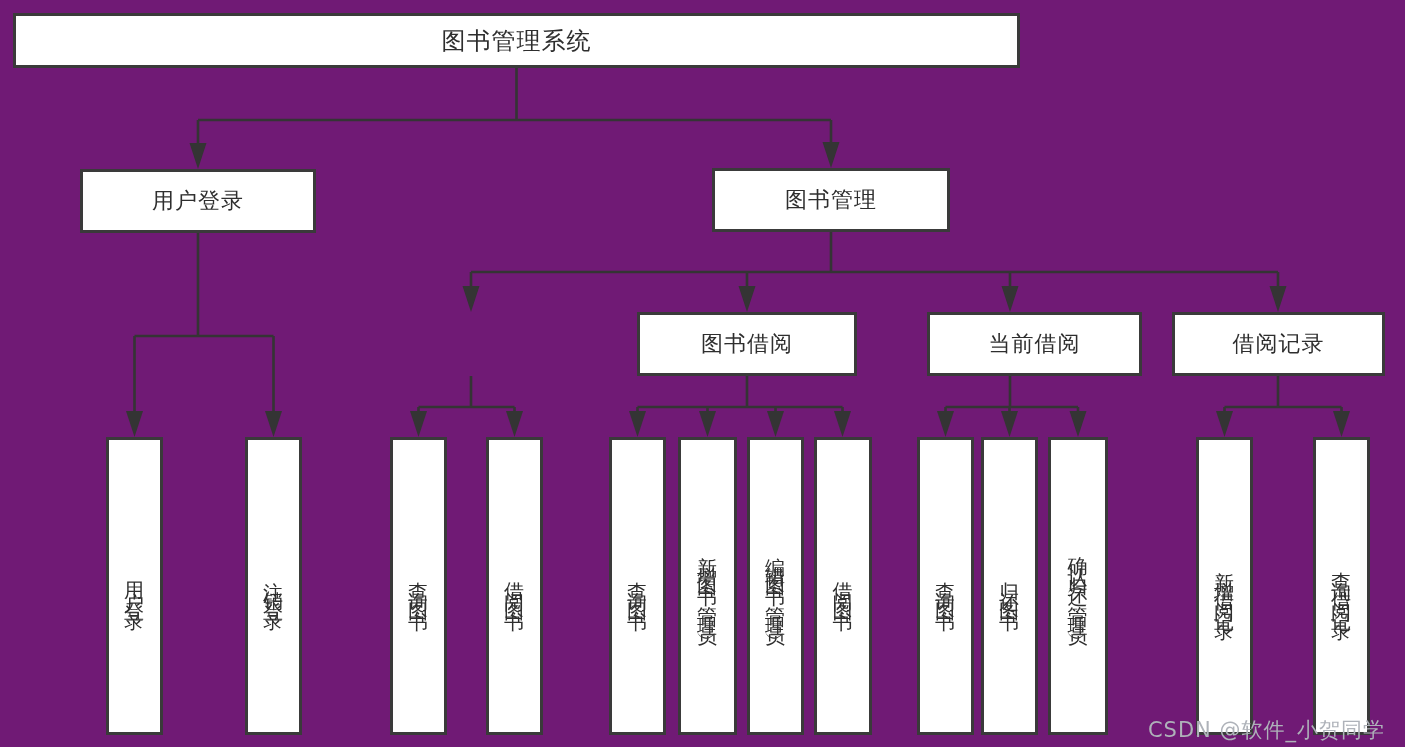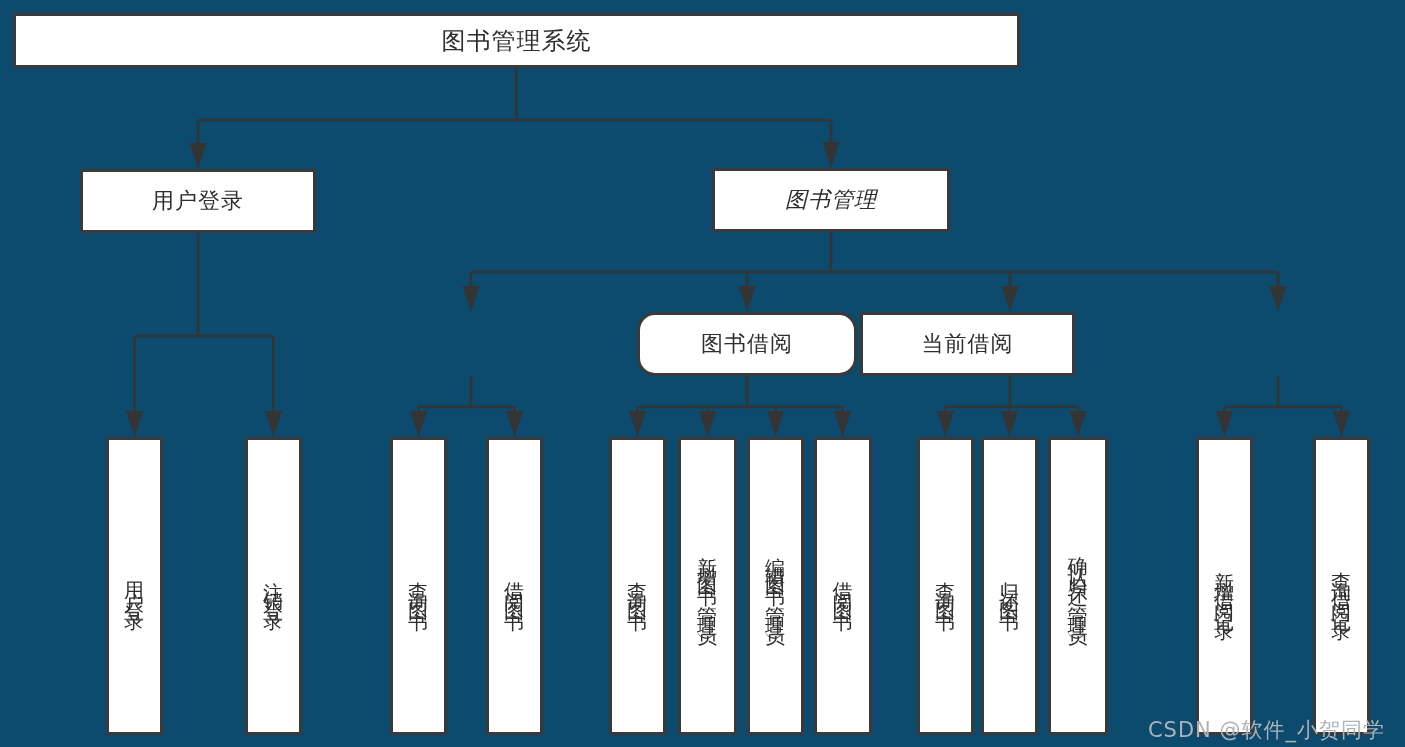--- a/index.html
+++ b/index.html
@@ -1,20 +1,20 @@
 <!DOCTYPE html>
 <html><head>
 <meta charset="utf-8">
 <style>
   html, body { margin: 0; padding: 0; background: #ffffff; }
   #canvas {
     position: relative;
     width: 1405px;
     height: 747px;
-    background: #0c4a6e;
+    background: #701a75;
     font-family: "DejaVu Sans", sans-serif;
     overflow: hidden;
   }
   #connector-layer {
     position: absolute;
     left: 0; top: 0;
     width: 1405px; height: 747px;
   }
   .node {
     position: absolute;
@@ -32,24 +32,24 @@
   .node.leaf {
     writing-mode: vertical-rl;
     text-orientation: mixed;
     font-size: 20px;
     letter-spacing: 10px;
     line-height: 1;
   }
   
   #n-root    { left: 13px;   top: 13px;  width: 1007px; height: 55px; }
   #n-login   { left: 80px;   top: 169px; width: 236px;  height: 64px; }
-  #n-mgmt    { left: 712px;  top: 168px; width: 238px;  height: 64px; font-style: italic; }
+  #n-mgmt    { left: 712px;  top: 168px; width: 238px;  height: 64px; }
   #n-newrec  { left: 362px;  top: 312px; width: 218px;  height: 64px; }
-  #n-borrow  { left: 637px;  top: 312px; width: 220px;  height: 64px; border-radius: 18px; }
-  #n-current { left: 860px;  top: 312px; width: 215px;  height: 64px; }
+  #n-borrow  { left: 637px;  top: 312px; width: 220px;  height: 64px; }
+  #n-current { left: 927px;  top: 312px; width: 215px;  height: 64px; }
   #n-record  { left: 1172px; top: 312px; width: 213px;  height: 64px; }
 
   .leaf { top: 437px; height: 298px; width: 57px; }
   #l1a { left: 106px; }
   #l1b { left: 245px; }
   #l2a { left: 390px; }
   #l2b { left: 486px; }
   #l3a { left: 609px; }
   #l3b { left: 678px; width: 59px; }
   #l3c { left: 747px; }
@@ -122,20 +122,21 @@
     </g>
   </svg>
 
   <div class="node root" id="n-root">图书管理系统</div>
 
   <div class="node lvl" id="n-login">用户登录</div>
   <div class="node lvl" id="n-mgmt">图书管理</div>
 
   <div class="node lvl" id="n-borrow">图书借阅</div>
   <div class="node lvl" id="n-current">当前借阅</div>
+  <div class="node lvl" id="n-record">借阅记录</div>
 
   <div class="node leaf" id="l1a">用户登录</div>
   <div class="node leaf" id="l1b">注销登录</div>
 
   <div class="node leaf" id="l2a">查询图书</div>
   <div class="node leaf" id="l2b">借阅图书</div>
 
   <div class="node leaf" id="l3a">查询图书</div>
   <div class="node leaf" id="l3b">新增图书（管理员）</div>
   <div class="node leaf" id="l3c">编辑图书（管理员）</div>

